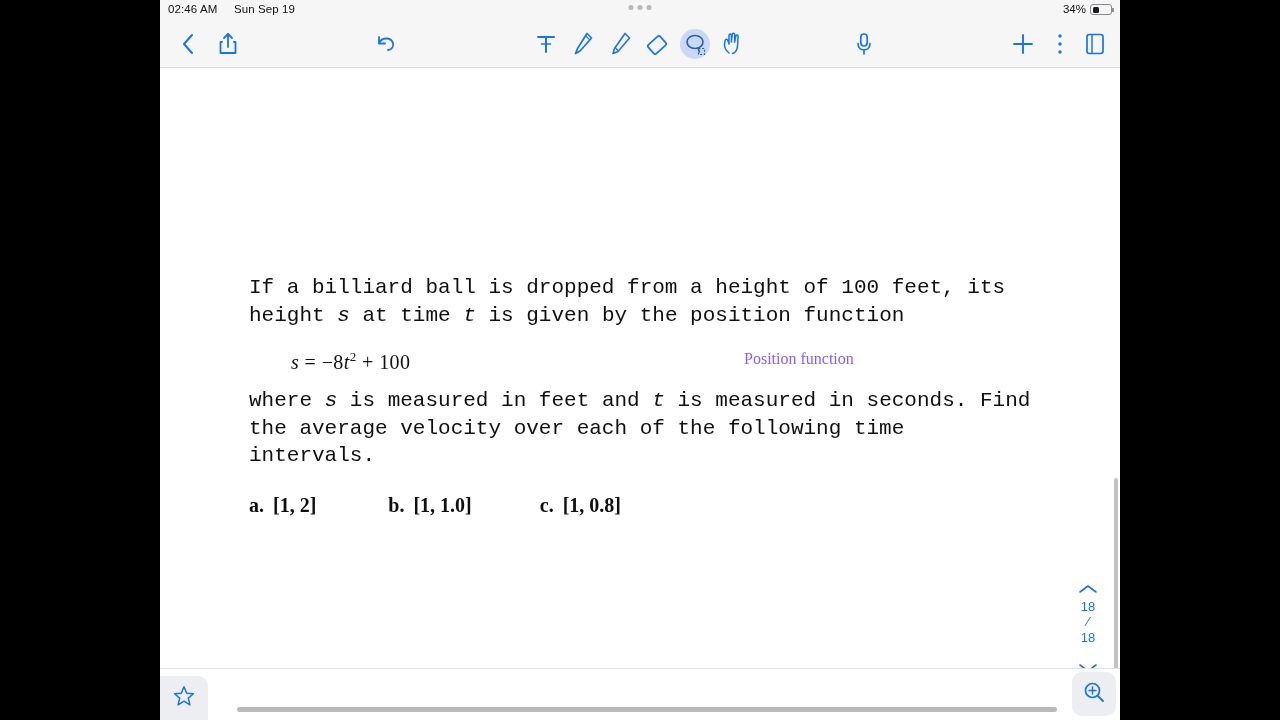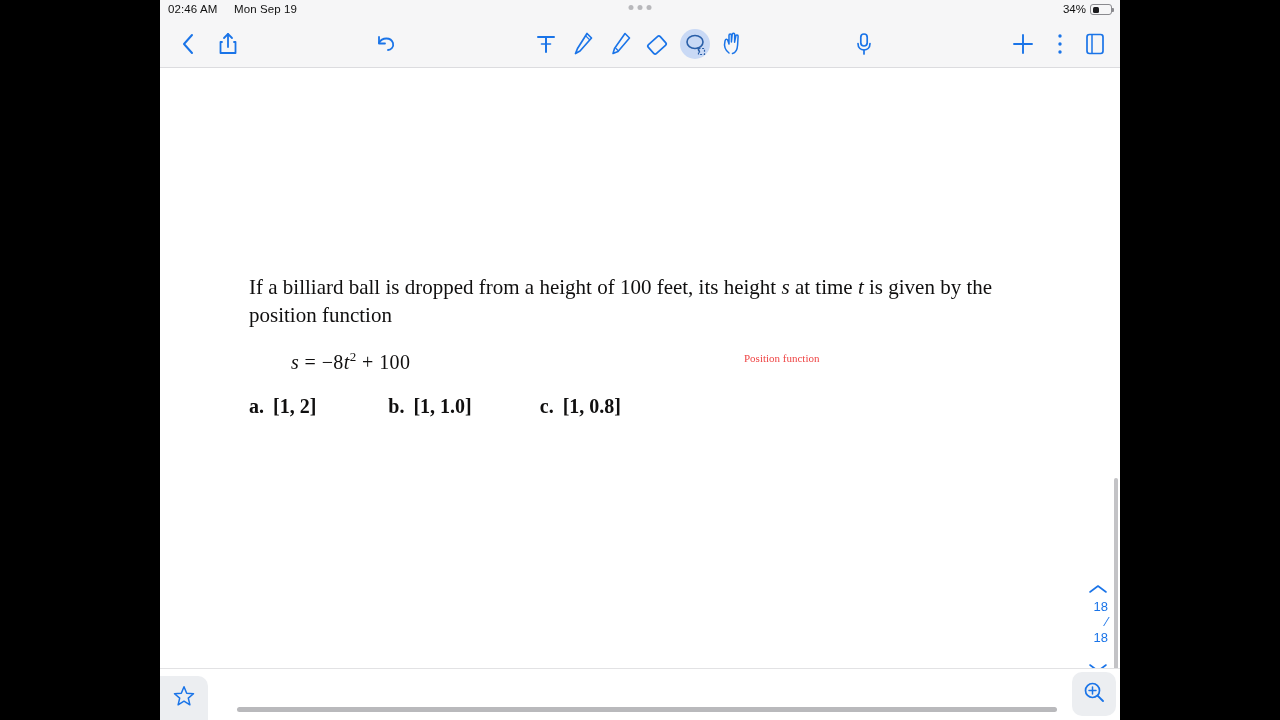--- a/index.html
+++ b/index.html
@@ -129,44 +129,44 @@
   #doc-text {
     position: absolute;
     left: 89px;
     top: 206px;
     width: 790px;
     color: #100f0f;
     font-family: "Liberation Serif", serif;
     font-size: 21px;
     line-height: 27.5px;
   }
-  .para { margin: 0 0 0 0; }
+  .para { margin: 0 0 0 0; font-family: Liberation Mono, monospace; }
   .eq-row {
     position: relative;
     margin-top: 14px;
     margin-bottom: 16px;
     height: 28px;
   }
   .eq {
     position: absolute;
     left: 42px;
     top: 0;
     font-family: "Liberation Serif", serif;
     font-size: 20px;
     letter-spacing: 0.4px;
   }
   .eq i { font-style: italic; }
   .eq sup { font-size: 13px; vertical-align: super; }
   .eq-label {
     position: absolute;
     left: 495px;
     top: 2px;
-    color: #ef4444;
+    color: #8b5cf6;
     font-family: "Liberation Serif", serif;
-    font-size: 11px;
+    font-size: 16px;
   }
   .para2 { margin-top: 12px; }
   .items {
     margin-top: 22px;
     display: flex;
     align-items: baseline;
   }
   .item { display: flex; align-items: baseline; }
   .item .lbl {
     font-weight: bold;
@@ -182,21 +182,21 @@
   .gap1 { width: 72px; }
   .gap2 { width: 68px; }
   em.it { font-style: italic; }
 
   
   #pagenav {
     position: absolute;
     right: 12px;
     top: 515px;
     width: 40px;
-    text-align: right;
+    text-align: center;
     color: #1a74e8;
     font-family: "Liberation Sans", sans-serif;
     font-size: 13px;
   }
   #pagenav .chev { cursor: pointer; line-height: 14px; }
   #pagenav .num { line-height: 17px; }
   #pagenav .slash { line-height: 14px; color: #1a74e8; font-size: 13px; }
 
   
   #bottombar {
@@ -261,21 +261,21 @@
 </head>
 <body>
 
 <div id="screen">
   <div id="device">
 
     <div id="statusbar">
       <div id="status-left">
         <span>02:46 AM</span>
         <span style="display:inline-block;width:10px"></span>
-        <span>Mon Sep 19</span>
+        <span>Sun Sep 19</span>
       </div>
       <div id="status-dots">
         <div class="dot"></div>
         <div class="dot"></div>
         <div class="dot"></div>
       </div>
       <div id="status-right">
         <span>34%</span>
         <span class="battery">
           <span class="lvl" id="batt-lvl" style="width: 6.5px;"></span>
@@ -416,20 +416,23 @@
           <div class="eq">
             <i>s</i>
             <span>=</span>
             <span>−8</span><i>t</i><sup>2</sup>
             <span>+</span>
             <span>100</span>
           </div>
           <div class="eq-label">Position function</div>
         </div>
 
+        <div class="para para2">
+          <span>where </span><em class="it">s</em><span> is measured in feet and </span><em class="it">t</em><span> is measured in seconds. Find the average velocity over each of the following time intervals.</span>
+        </div>
 
         <div class="items">
           <div class="item">
             <span class="lbl">a.</span>
             <span class="val">[1, 2]</span>
           </div>
           <div class="gap1"></div>
           <div class="item">
             <span class="lbl">b.</span>
             <span class="val">[1, 1.0]</span>

